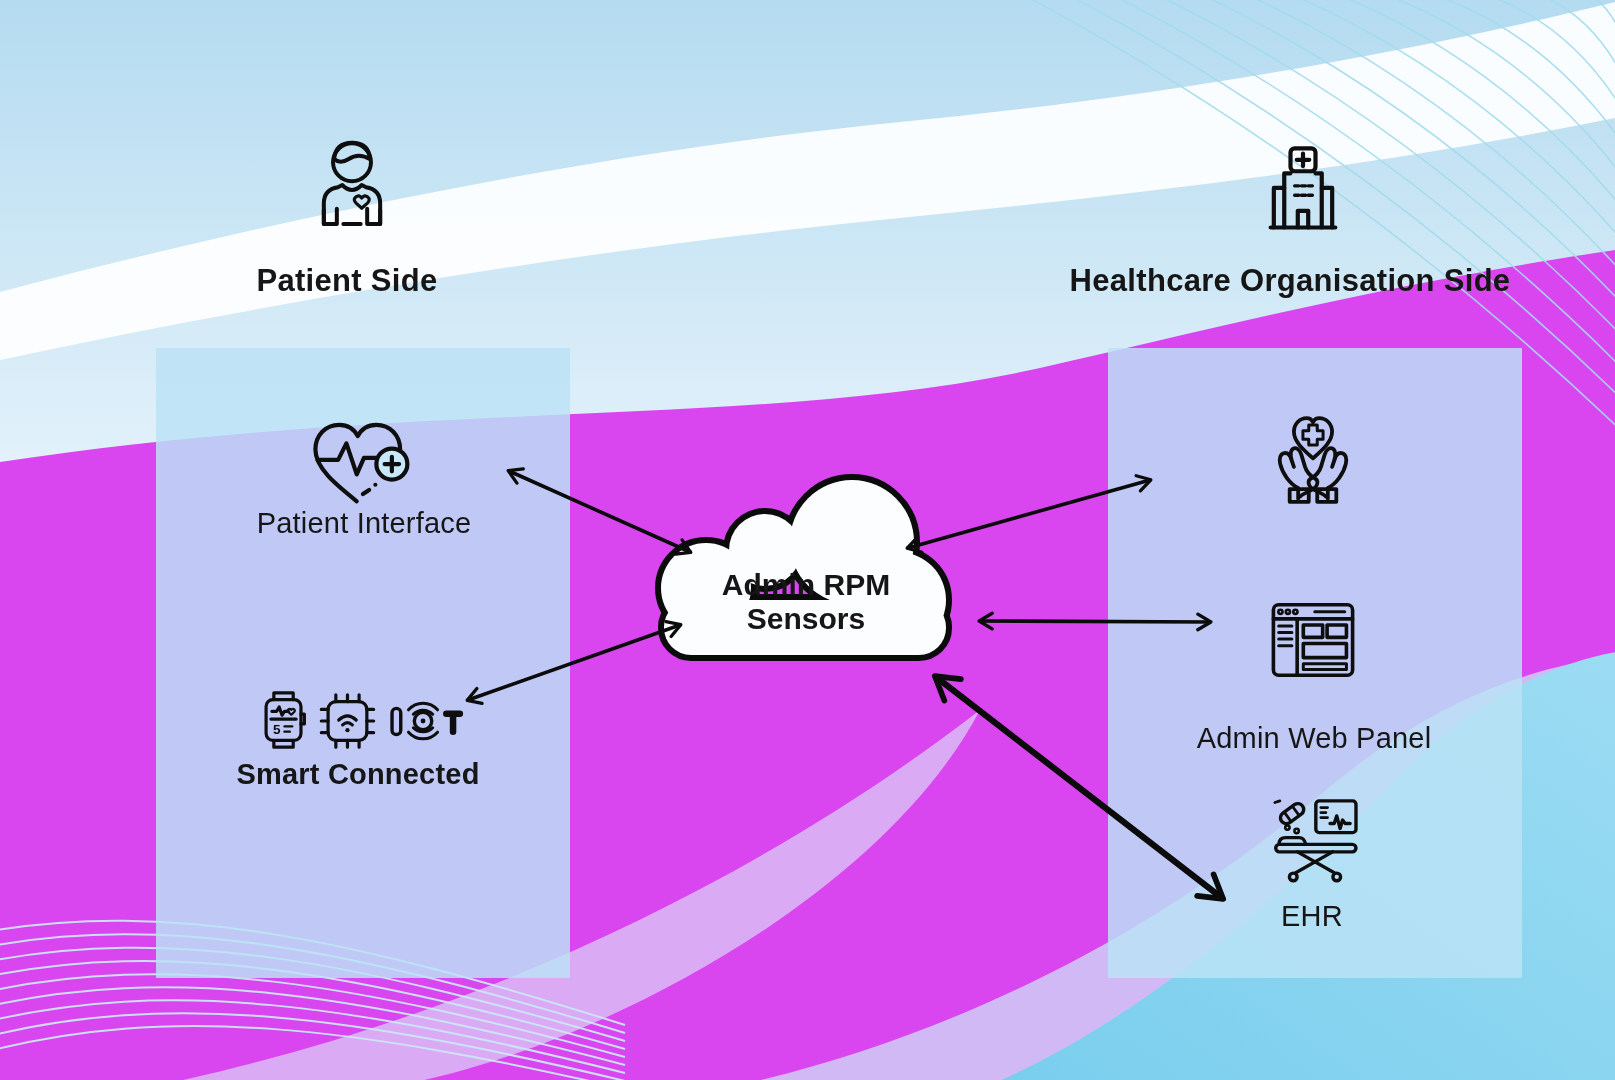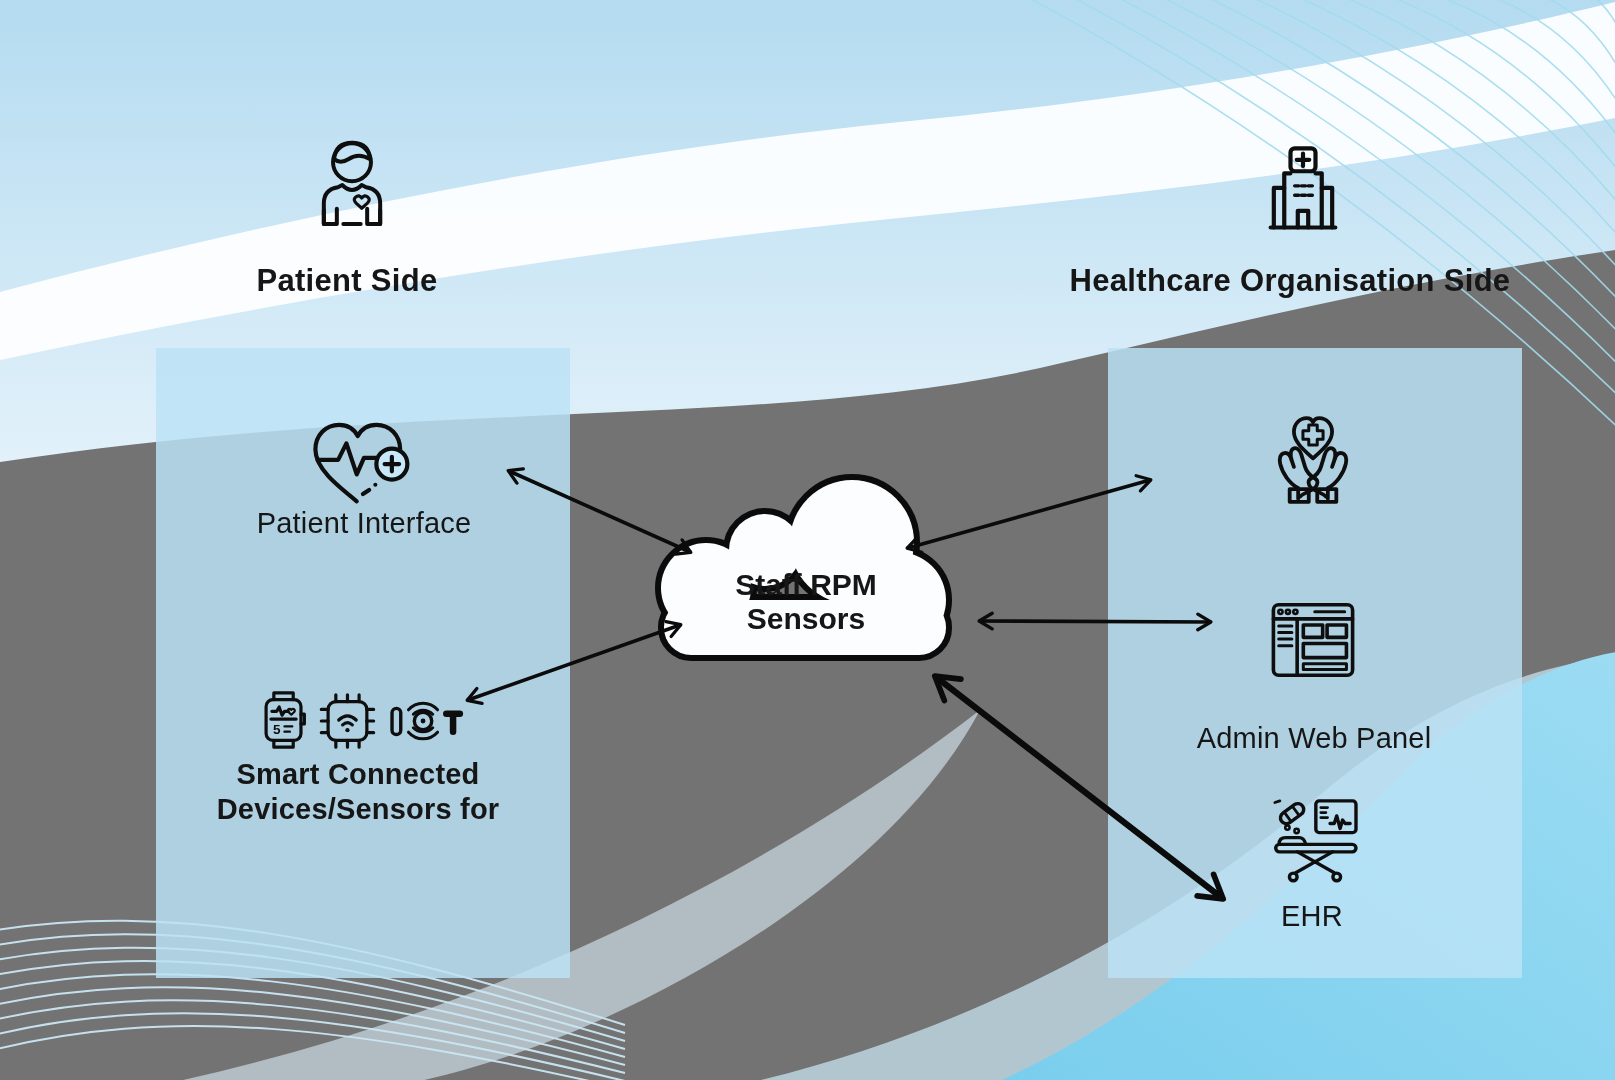--- a/index.html
+++ b/index.html
@@ -1,18 +1,18 @@
 <!DOCTYPE html>
 <html><head>
 <meta charset="utf-8">
 <style>
   html,body{margin:0;padding:0;background:#e9f2f9;}
   #canvas{
     position:relative;width:1615px;height:1080px;overflow:hidden;
-    background:#737373;
+    background:#d946ef;
     font-family:"Liberation Sans", sans-serif;
     color:#161616;
   }
   svg{display:block;}
   .abs{position:absolute;}
   .bg{left:0;top:0;z-index:0;}
   .panel{
     position:absolute;top:348px;width:414px;height:630px;
     background:rgba(187,226,246,0.84);
     z-index:1;
@@ -177,21 +177,20 @@
         <path d="M158,25 A14,14 0 0 1 178,25" stroke-width="3"></path>
         <path d="M183,43.5 A20,20 0 0 1 153,43.5" stroke-width="3"></path>
         <path d="M178,39 A14,14 0 0 1 158,39" stroke-width="3"></path>
         <path d="M192,24.5 H206" stroke-width="6.5"></path>
         <path d="M199,25 V43" stroke-width="6.5"></path>
       </g>
     </svg>
   </div>
   <div class="lines" style="left:358px;top:757px;">
     <div>Smart Connected</div>
-    <div>Devices/Sensors for</div>
   </div>
 
   <div class="icon" style="left:1313px;top:399px;">
     <svg width="106" height="106" viewBox="0 0 100 100">
       <g class="ink" stroke-width="3.8">
         <path d="M50,56 C40,47 32,40 32,31 C32,23.5 37.5,18 44,18 C46.5,18 49,19.5 50,22 C51,19.5 53.5,18 56,18 C62.5,18 68,23.5 68,31 C68,40 60,47 50,56 Z"></path>
         <path d="M46,24.5 h8 v5.5 h5.5 v8 h-5.5 v5.5 h-8 v-5.5 h-5.5 v-8 h5.5 z" stroke-width="3"></path>
         <g>
           <path d="M36,94 V84 C28,80 21,70 19,61 C18,56 19,51.5 23,51 C26,50.6 28.5,53 29.5,57 L32,64 C29,56 28,49 31,47 C34,45.2 37.5,47.5 39,52.5 L42.5,64 C44,69 47.5,72.5 52,75 C55,76.8 55,81 51.5,84 C47,87.5 40,89 38,92"></path>
           <rect x="28" y="85" width="18" height="12"></rect>
@@ -275,17 +274,17 @@
     <g stroke="#0b0b0b" fill="none" stroke-linecap="round">
       <line x1="690" y1="552" x2="509" y2="471" stroke-width="3.6" marker-start="url(#chev)" marker-end="url(#chev)"></line>
       <line x1="680" y1="625" x2="468" y2="700" stroke-width="3.6" marker-start="url(#chev)" marker-end="url(#chev)"></line>
       <line x1="908" y1="548" x2="1150" y2="480" stroke-width="3.6" marker-start="url(#chev)" marker-end="url(#chev)"></line>
       <line x1="980" y1="621" x2="1210" y2="622" stroke-width="3.6" marker-start="url(#chev)" marker-end="url(#chev)"></line>
       <line x1="936" y1="677" x2="1222" y2="898" stroke-width="6.2" marker-start="url(#chev)" marker-end="url(#chev)"></line>
     </g>
   </svg>
 
   <div class="cloud-text">
-    <div>Staff RPM</div>
+    <div>Admin RPM</div>
     <div>Sensors</div>
   </div>
 
 </div>
 
 </body></html>

